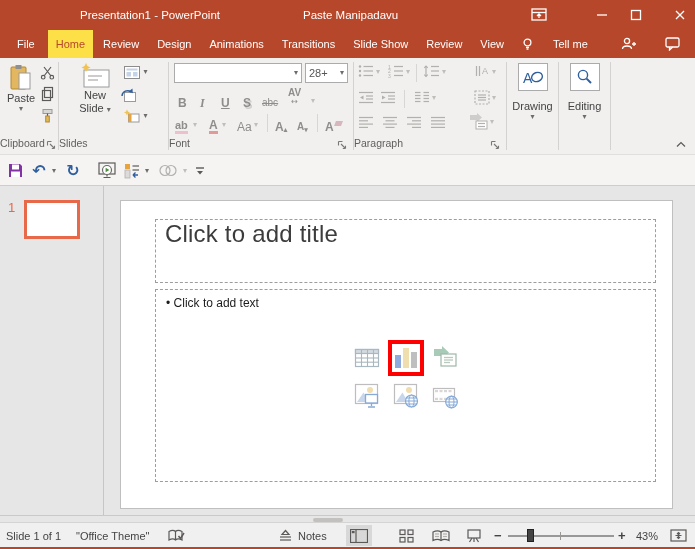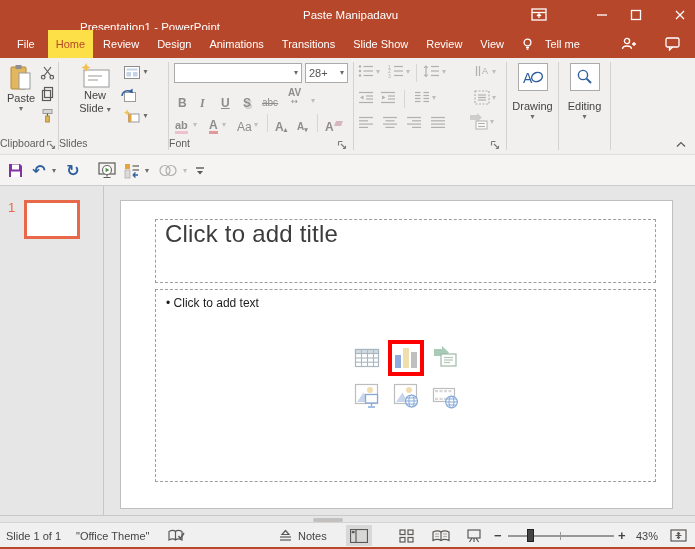--- a/index.html
+++ b/index.html
@@ -6,29 +6,29 @@
     --accent:#B7472A;
     --annotation:#FF0000;
     --thumbnail-selection:#E8694A;
   }
   *{margin:0;padding:0;box-sizing:border-box;cursor:default;user-select:none}
   body{font-family:"Liberation Sans",sans-serif;background:#bbb}
   .window{position:relative;width:695px;height:549px;background:#e6e6e6;overflow:hidden;
           font-family:"Liberation Sans",sans-serif}
   
   .titlebar{position:absolute;left:0;top:0;width:695px;height:30px;background:var(--accent);color:#fff}
-  .tb-title{position:absolute;left:150px;top:12px;transform:translateX(-50%);line-height:30px;font-size:11.5px;white-space:nowrap}
+  .tb-title{position:absolute;left:150px;top:0;transform:translateX(-50%);line-height:30px;font-size:11.5px;white-space:nowrap}
   .tb-user{position:absolute;left:303px;top:0;line-height:30px;font-size:11.5px;white-space:nowrap}
   .tb-ctl{position:absolute;top:7px;width:16px;height:16px;display:flex;align-items:center;justify-content:center}
   
   .tabrow{position:absolute;left:0;top:30px;width:695px;height:28px;background:var(--accent);display:flex;align-items:stretch}
   .tab{padding:0 8px;line-height:28px;font-size:11px;color:#fff;white-space:nowrap;margin-left:2px}
   .tab.file{padding:0 11px;margin-left:6px}
   .tab.active{background:#fde047;color:var(--accent)}
-  .tab.tellme{display:flex;align-items:center;gap:12px}
+  .tab.tellme{display:flex;align-items:center;gap:20px}
   .tabrow-right{margin-left:auto;display:flex;align-items:center;gap:28px;padding-right:14px}
   
   .ribbon{position:absolute;left:0;top:58px;width:695px;height:97px;background:#f1f0ef;border-bottom:1px solid #e1dfdd;font-size:11px;color:#444}
   .rgroup{position:absolute;top:0;height:96px}
   .gsep{position:absolute;top:4px;height:88px;width:1px;background:#d4d2d0}
   .glabelrow{position:absolute;left:0;right:0;bottom:3px;height:14px;text-align:left;font-size:10.5px;color:#605e5c}
   .launcher{position:absolute;bottom:3px;width:11px;height:11px}
   .bigbtn{position:absolute;display:flex;flex-direction:column;align-items:center;text-align:center}
   .biglabel{font-size:11px;color:#444;line-height:13px}
   .dd{font-size:8px;color:#6e6c6a;line-height:8px}
@@ -415,20 +415,21 @@
       <div class="pico" style="left:114px;top:55px">
         <svg class="ic" width="20" height="17">
           <polygon points="2,2 9,2 9,0 14,4.5 9,9 9,7 2,7" fill="#cfcdcb"></polygon>
           <rect x="8" y="8" width="11" height="8" fill="#fff" stroke="#b2b0ae"></rect>
           <line class="lnd" x1="10" y1="10.5" x2="17" y2="10.5"></line>
             <line class="lnd" x1="10" y1="13.5" x2="17" y2="13.5"></line>
         </svg>
       </div>
         <span class="ddd" style="position:absolute;left:136px;top:60px">▾</span>
 
+      <div class="glabelrow">Paragraph</div>
       <div class="launcher" style="right:5px">
         <svg class="ic" width="11" height="11">
           <path d="M1.5 1.5 H5.5 M1.5 1.5 V5.5 M4 4 L8.5 8.5 M8.5 8.5 V5.8 M8.5 8.5 H5.8" fill="none" stroke="#7a7876" stroke-width="1.1"></path>
         </svg>
       </div>
     </div>
     <div class="gsep" style="left:506px"></div>
 
     <div class="rgroup" style="left:507px;width:51px">
       <div class="bigbtn" style="left:4px;top:5px;width:43px;height:72px">

